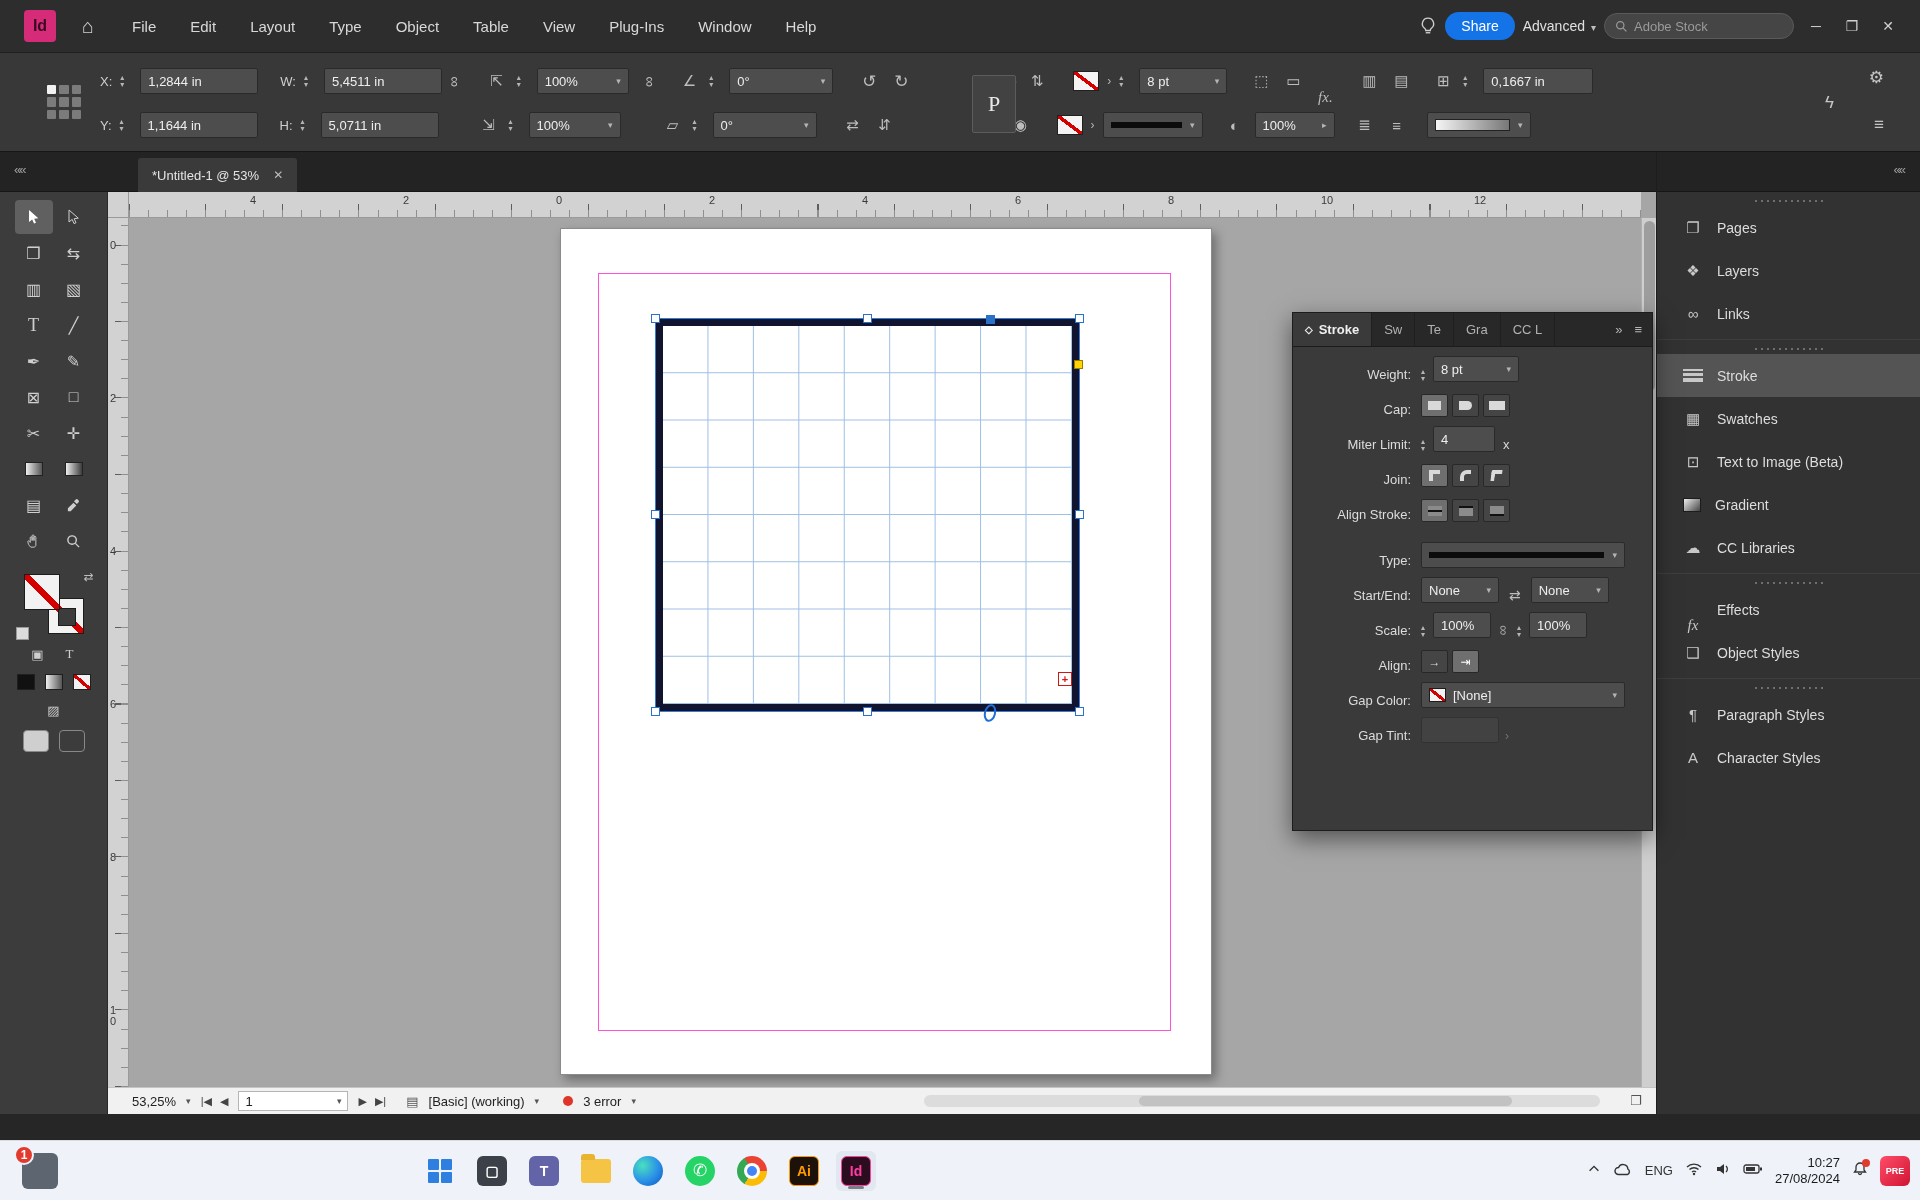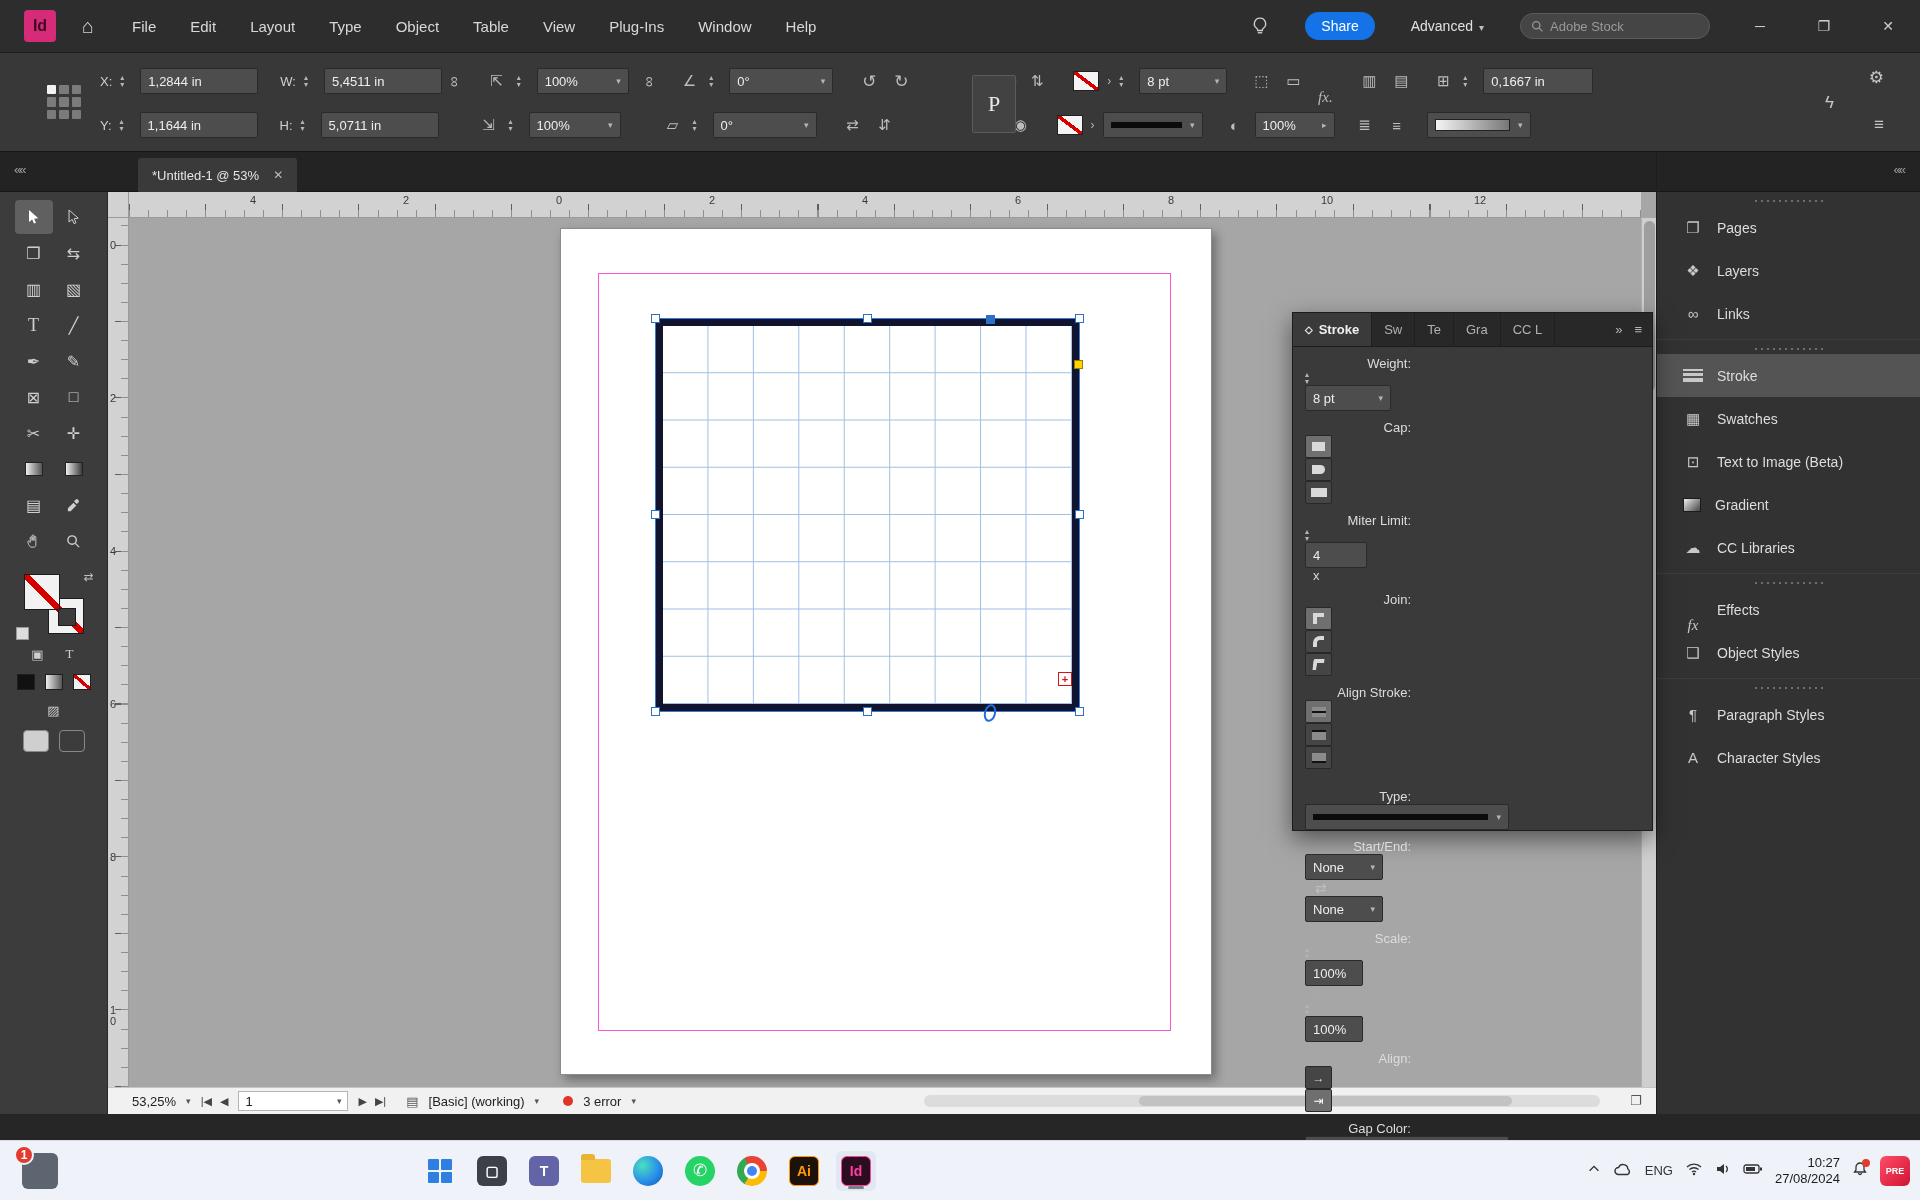--- a/index.html
+++ b/index.html
@@ -5,21 +5,21 @@
   *{box-sizing:border-box;margin:0;padding:0;font-family:"Liberation Sans",sans-serif;}
   html,body{background:#555;}
   .app{position:relative;width:1920px;height:1200px;overflow:hidden;background:#a6a6a6;font-size:13px;}
 
   
   .menubar{position:absolute;top:0;left:0;right:0;height:52px;background:#2d2d2d;display:flex;align-items:center;color:#d8d8d8;z-index:40;}
   .id-tile{width:32px;height:32px;margin-left:24px;border-radius:4px;background:#d62b79;color:#3b0a22;font-weight:bold;font-size:16px;display:flex;align-items:center;justify-content:center;}
   .home-ic{margin-left:26px;font-size:20px;color:#cfcfcf;cursor:default;}
   .menus{display:flex;gap:34px;margin-left:38px;font-size:15px;}
   .menus span{cursor:default;}
-  .mb-right{margin-left:auto;display:flex;align-items:center;gap:36px;margin-right:18px;}
+  .mb-right{margin-left:auto;display:flex;align-items:center;gap:8px;margin-right:18px;}
   .bulb svg{display:block;}
   .share-btn{background:#1473e6;color:#fff;border:none;border-radius:14px;height:28px;padding:0 16px;font-size:14px;}
   .wspace{font-size:14px;color:#e0e0e0;}
   .wspace .dd-ar{font-size:10px;margin-left:6px;color:#bdbdbd;}
   .stock{display:flex;align-items:center;gap:6px;background:#454545;border:1px solid #5a5a5a;border-radius:13px;height:26px;padding:0 10px;width:190px;}
   .stock input{background:transparent;border:none;outline:none;color:#cfcfcf;font-size:13px;width:140px;}
   .stock input::placeholder{color:#9a9a9a;}
   .winbtn{font-size:14px;color:#cfcfcf;width:28px;text-align:center;}
 
   
@@ -131,21 +131,21 @@
   .dock-ic.strokebars i:nth-child(2){height:3px;} .dock-ic.strokebars i:nth-child(3){height:4px;}
   .dock-sep{height:1px;background:#242424;border-bottom:1px solid #3e3e3e;margin:4px 0;}
   .fx{font-style:italic;font-family:"Liberation Serif",serif;margin-top:32px;}
 
   
   .spanel{position:absolute;left:1292px;top:312px;width:361px;height:519px;background:#3a3a3a;border:1px solid #1c1c1c;box-shadow:0 8px 22px rgba(0,0,0,.5);z-index:35;color:#d9d9d9;}
   .sp-tabs{height:34px;background:#282828;display:flex;align-items:stretch;border-bottom:1px solid #1c1c1c;}
   .sp-tab{display:flex;align-items:center;gap:6px;padding:0 12px;font-size:13px;color:#b2b2b2;border-right:1px solid #1f1f1f;}
   .sp-tab.active{background:#3a3a3a;color:#f0f0f0;font-weight:bold;}
   .sp-tabs .more{margin-left:auto;display:flex;align-items:center;gap:12px;padding-right:10px;color:#b5b5b5;font-size:13px;}
-  .prow{display:flex;align-items:flex-start;margin:9px 12px 0 12px;min-height:26px;flex-direction:column;}
+  .prow{display:flex;align-items:flex-end;margin:9px 12px 0 12px;min-height:26px;}
   .plabel{width:106px;text-align:right;margin-right:10px;font-size:13px;color:#dcdcdc;flex:none;}
   .tbtn{width:27px;height:23px;background:#454545;border:1px solid #282828;border-radius:2px;display:flex;align-items:center;justify-content:center;margin-right:4px;}
   .tbtn.active{background:#6f6f6f;}
   .cap-i{width:13px;height:9px;background:#d9d9d9;}
   .cap-i.round{border-radius:0 5px 5px 0;}
   .cap-i.square{width:16px;}
   .join-i{width:11px;height:11px;border-left:4px solid #d9d9d9;border-top:4px solid #d9d9d9;}
   .join-i.round{border-top-left-radius:7px;}
   .as-i{width:14px;height:10px;background:#8b8b8b;position:relative;}
   .as-i i{position:absolute;left:0;right:0;height:2px;background:#111;}

